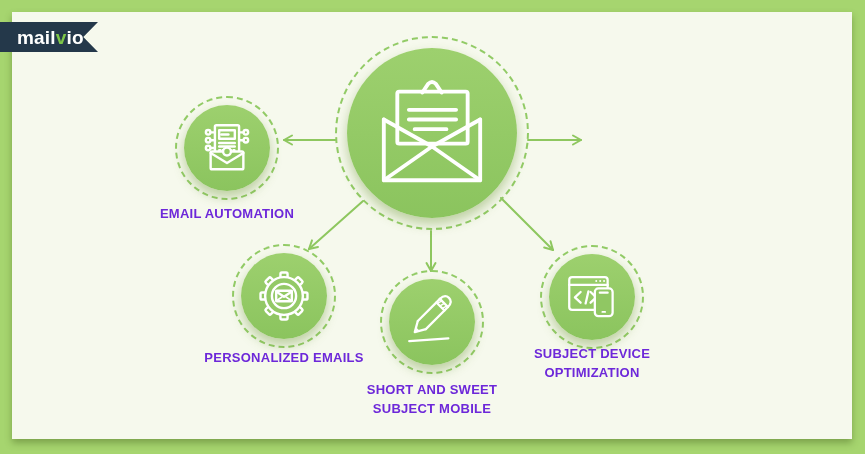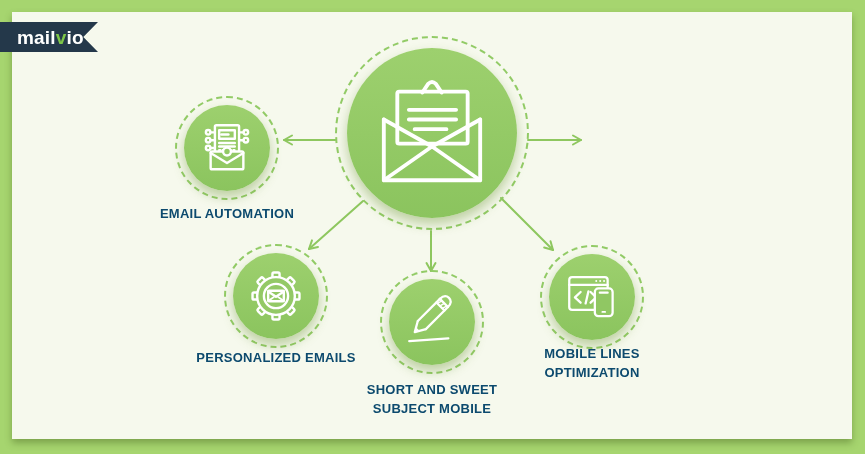--- a/index.html
+++ b/index.html
@@ -21,21 +21,21 @@
   .node-lg .ring{width:194px;height:194px;}
   .node-sm .ring{width:104px;height:104px;}
   .disc{border-radius:50%;background:linear-gradient(180deg,#9dd06e 0%,#8bc45e 100%);
         box-shadow:0 6px 12px rgba(115,155,65,.45);
         display:flex;align-items:center;justify-content:center;}
   .node-lg .disc{width:170px;height:170px;}
   .node-sm .disc{width:86px;height:86px;}
   .icon{display:block;}
   .icon *{vector-effect:none;}
   .label{position:absolute;left:50%;transform:translateX(-50%);
-         color:#0c4a6e;font-size:13px;font-weight:700;letter-spacing:.25px;
+         color:#6d28d9;font-size:13px;font-weight:700;letter-spacing:.25px;
          line-height:19px;text-align:center;white-space:nowrap;}
   .label.wrap{white-space:normal;width:150px;}
   svg{overflow:visible;}
 </style>
 </head>
 <body>
 
 <div id="stage">
   <div id="panel"></div>
 
@@ -92,21 +92,21 @@
           <rect x="22" y="50" width="46" height="25" rx="2" fill="#92c965"></rect>
           <path d="M22,52 L45,66 L68,52"></path>
           <circle cx="45" cy="50" r="5.5" fill="#92c965"></circle>
         </svg>
       </div>
     </div>
     <div class="label" style="top:108px;">EMAIL AUTOMATION</div>
   </div>
 
 
-  <div class="node node-sm" style="left:224px;top:244px;">
+  <div class="node node-sm" style="left:232px;top:244px;">
     <div class="ring">
       <div class="disc">
         <svg class="icon" width="64" height="64" viewBox="0 0 90 90" fill="none" stroke="#ffffff" stroke-width="3.4" stroke-linecap="round" stroke-linejoin="round">
           <g fill="#93c966">
             <rect x="40" y="12" width="10" height="10" rx="2" transform="rotate(0,45,45)"></rect>
             <rect x="40" y="12" width="10" height="10" rx="2" transform="rotate(45,45,45)"></rect>
             <rect x="40" y="12" width="10" height="10" rx="2" transform="rotate(90,45,45)"></rect>
             <rect x="40" y="12" width="10" height="10" rx="2" transform="rotate(135,45,45)"></rect>
             <rect x="40" y="12" width="10" height="10" rx="2" transform="rotate(180,45,45)"></rect>
             <rect x="40" y="12" width="10" height="10" rx="2" transform="rotate(225,45,45)"></rect>
@@ -154,15 +154,15 @@
           <circle cx="62" cy="22.5" r="1.4" fill="#ffffff" stroke="none"></circle>
           <path d="M29,38 L21,45.5 L29,53"></path>
           <path d="M40,37 L36,54"></path>
           <path d="M43,38 L51,45.5 L43,53"></path>
           <rect x="49" y="33" width="25" height="39" rx="5" fill="#90c763"></rect>
           <path d="M56,39 H67"></path>
           <path d="M59.5,66 H63.5" stroke-width="2.4"></path>
         </svg>
       </div>
     </div>
-    <div class="label wrap" style="top:99px;width:135px;">MOBILE LINES OPTIMIZATION</div>
+    <div class="label wrap" style="top:99px;width:135px;">SUBJECT DEVICE OPTIMIZATION</div>
   </div>
 </div>
 
 </body></html>

